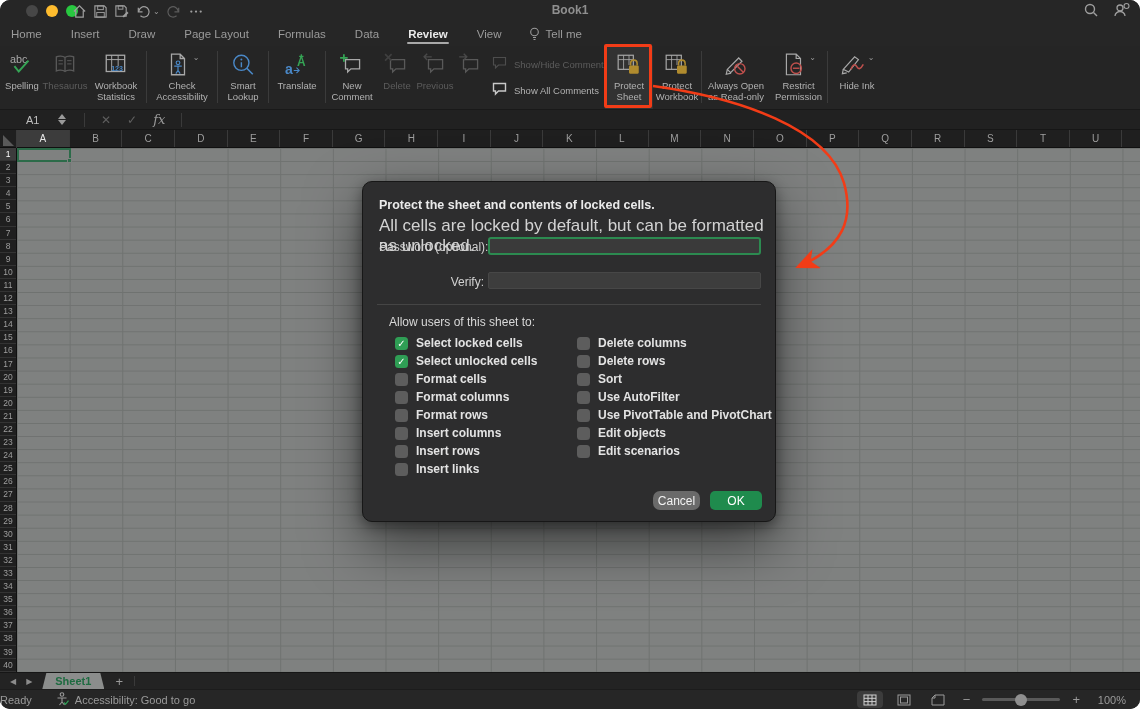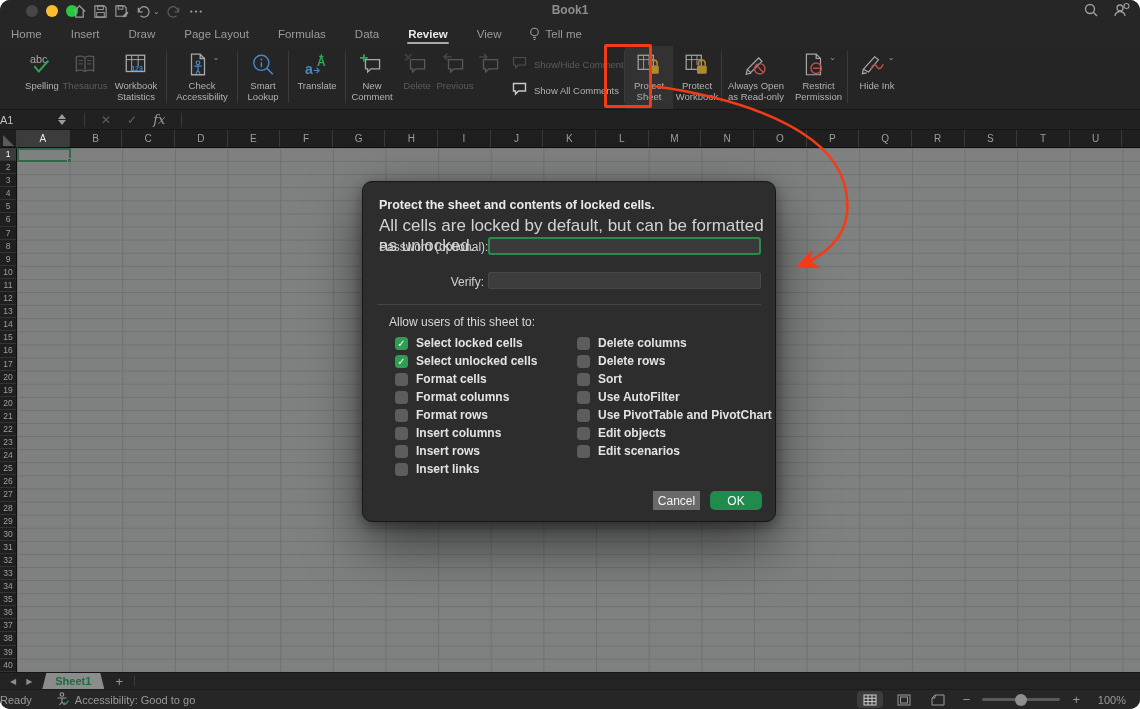--- a/index.html
+++ b/index.html
@@ -28,21 +28,21 @@
   .menurow { position:absolute; left:0; top:22px; width:100%; height:24px; background:#262626;
              display:flex; align-items:center; padding-left:10px; }
   .mtab { font-size:11.5px; color:#9b9b9b; margin-right:27px; position:relative; padding:4px 1px; }
   .mtab.active { color:#eaeaea; font-weight:bold; }
   .mtab.active::after { content:""; position:absolute; left:0; right:0; bottom:0;
                         height:2px; background:#a9a9a9; border-radius:1px; }
   .tellme { display:flex; align-items:center; gap:5px; color:#9b9b9b; font-size:11.5px; }
 
   
   .ribbon { position:absolute; left:0; top:46px; width:100%; height:64px; background:#252525;
-            border-bottom:1px solid #191919; display:flex; align-items:stretch;padding-left:20px; }
+            border-bottom:1px solid #191919; display:flex; align-items:stretch; }
   .rgroup { display:flex; }
   .rdivider { width:1px; background:#3b3b3b; margin:5px 0 6px 0; }
   .rbtn { display:flex; flex-direction:column; align-items:center; padding-top:7px; }
   .rbtn.hl { background:#323232; }
   .ric { height:26px; display:flex; align-items:flex-start; justify-content:center; }
   .rlb { font-size:9.5px; line-height:10.5px; color:#b2b2b2; text-align:center; white-space:pre-line; margin-top:2px; }
   .rbtn.disabled .rlb, .rrow.disabled .rlb2 { color:#5c5c5c; }
   .rbtn.disabled svg, .rrow.disabled svg { opacity:.4; filter:grayscale(1); }
   .rstack { display:flex; flex-direction:column; justify-content:center; gap:8px; padding-left:6px; }
   .rrow { display:flex; align-items:center; gap:6px; }
@@ -50,21 +50,21 @@
   .chev { font-size:8px; color:#9a9a9a; margin-left:2px; }
 
   
   .anno-box { position:absolute; left:604px; top:44px; width:48px; height:64px;
               border:3px solid #f23c17; border-radius:2px; z-index:60; }
   #anno-arrow { position:absolute; left:0; top:0; z-index:60; pointer-events:none; }
 
   
   .fbar { position:absolute; left:0; top:110px; width:100%; height:20px; background:#212121;
           border-bottom:1px solid #161616; display:flex; align-items:center; }
-  .namebox { width:58px; padding-left:0; color:#c0c0c0; font-size:11px; }
+  .namebox { width:58px; padding-left:26px; color:#c0c0c0; font-size:11px; }
   .stepper { display:flex; flex-direction:column; gap:1px; margin-right:10px; }
   .stepper i { width:0; height:0; border-left:4px solid transparent; border-right:4px solid transparent; }
   .stp-up { border-bottom:5px solid #9a9a9a; }
   .stp-dn { border-top:5px solid #9a9a9a; }
   .fdiv { width:1px; height:14px; background:#3a3a3a; margin:0 8px; }
   .fx-cancel, .fx-ok { color:#5f5f5f; font-size:12px; margin:0 8px; }
   .fx { color:#9a9a9a; font-size:13px; font-style:italic; font-family:"DejaVu Serif", serif; margin:0 8px; }
   .finput { flex:1; height:100%; }
 
   
@@ -110,21 +110,21 @@
   .ckcol { position:absolute; top:152px; }
   .ckcol.left { left:32px; }
   .ckcol.right { left:214px; }
   .ckrow { display:flex; align-items:center; gap:8px; height:18px; }
   .ckbox { width:13px; height:13px; border-radius:3.5px; background:#5d5d5d; flex:none;
            display:flex; align-items:center; justify-content:center;
            color:#ffffff; font-size:10px; line-height:13px; }
   .ckbox.on { background:#2f9e55; }
   .cklabel { font-size:12px; font-weight:600; color:#e3e3e3; white-space:nowrap; }
   .dlg-cancel { position:absolute; left:290px; top:309px; width:47px; height:19px;
-                background:#6a6a6a; border-radius:0; color:#f2f2f2; font-size:12px;
+                background:#6a6a6a; border-radius:7px; color:#f2f2f2; font-size:12px;
                 display:flex; align-items:center; justify-content:center; }
   .dlg-ok { position:absolute; left:347px; top:309px; width:52px; height:19px;
             background:#1f8b4d; border-radius:5px; color:#ffffff; font-size:12px;
             display:flex; align-items:center; justify-content:center; }
 
   
   .tabbar { position:absolute; left:0; top:672px; width:100%; height:17px; background:#232323;
             border-top:1px solid #161616; display:flex; align-items:stretch; }
   .tab-nav { display:flex; align-items:center; gap:10px; padding:0 10px; color:#8c8c8c; font-size:8px; }
   .sheettab { width:62px; background:#8b8d8c; color:#1d6b40; font-size:11px; font-weight:bold;

